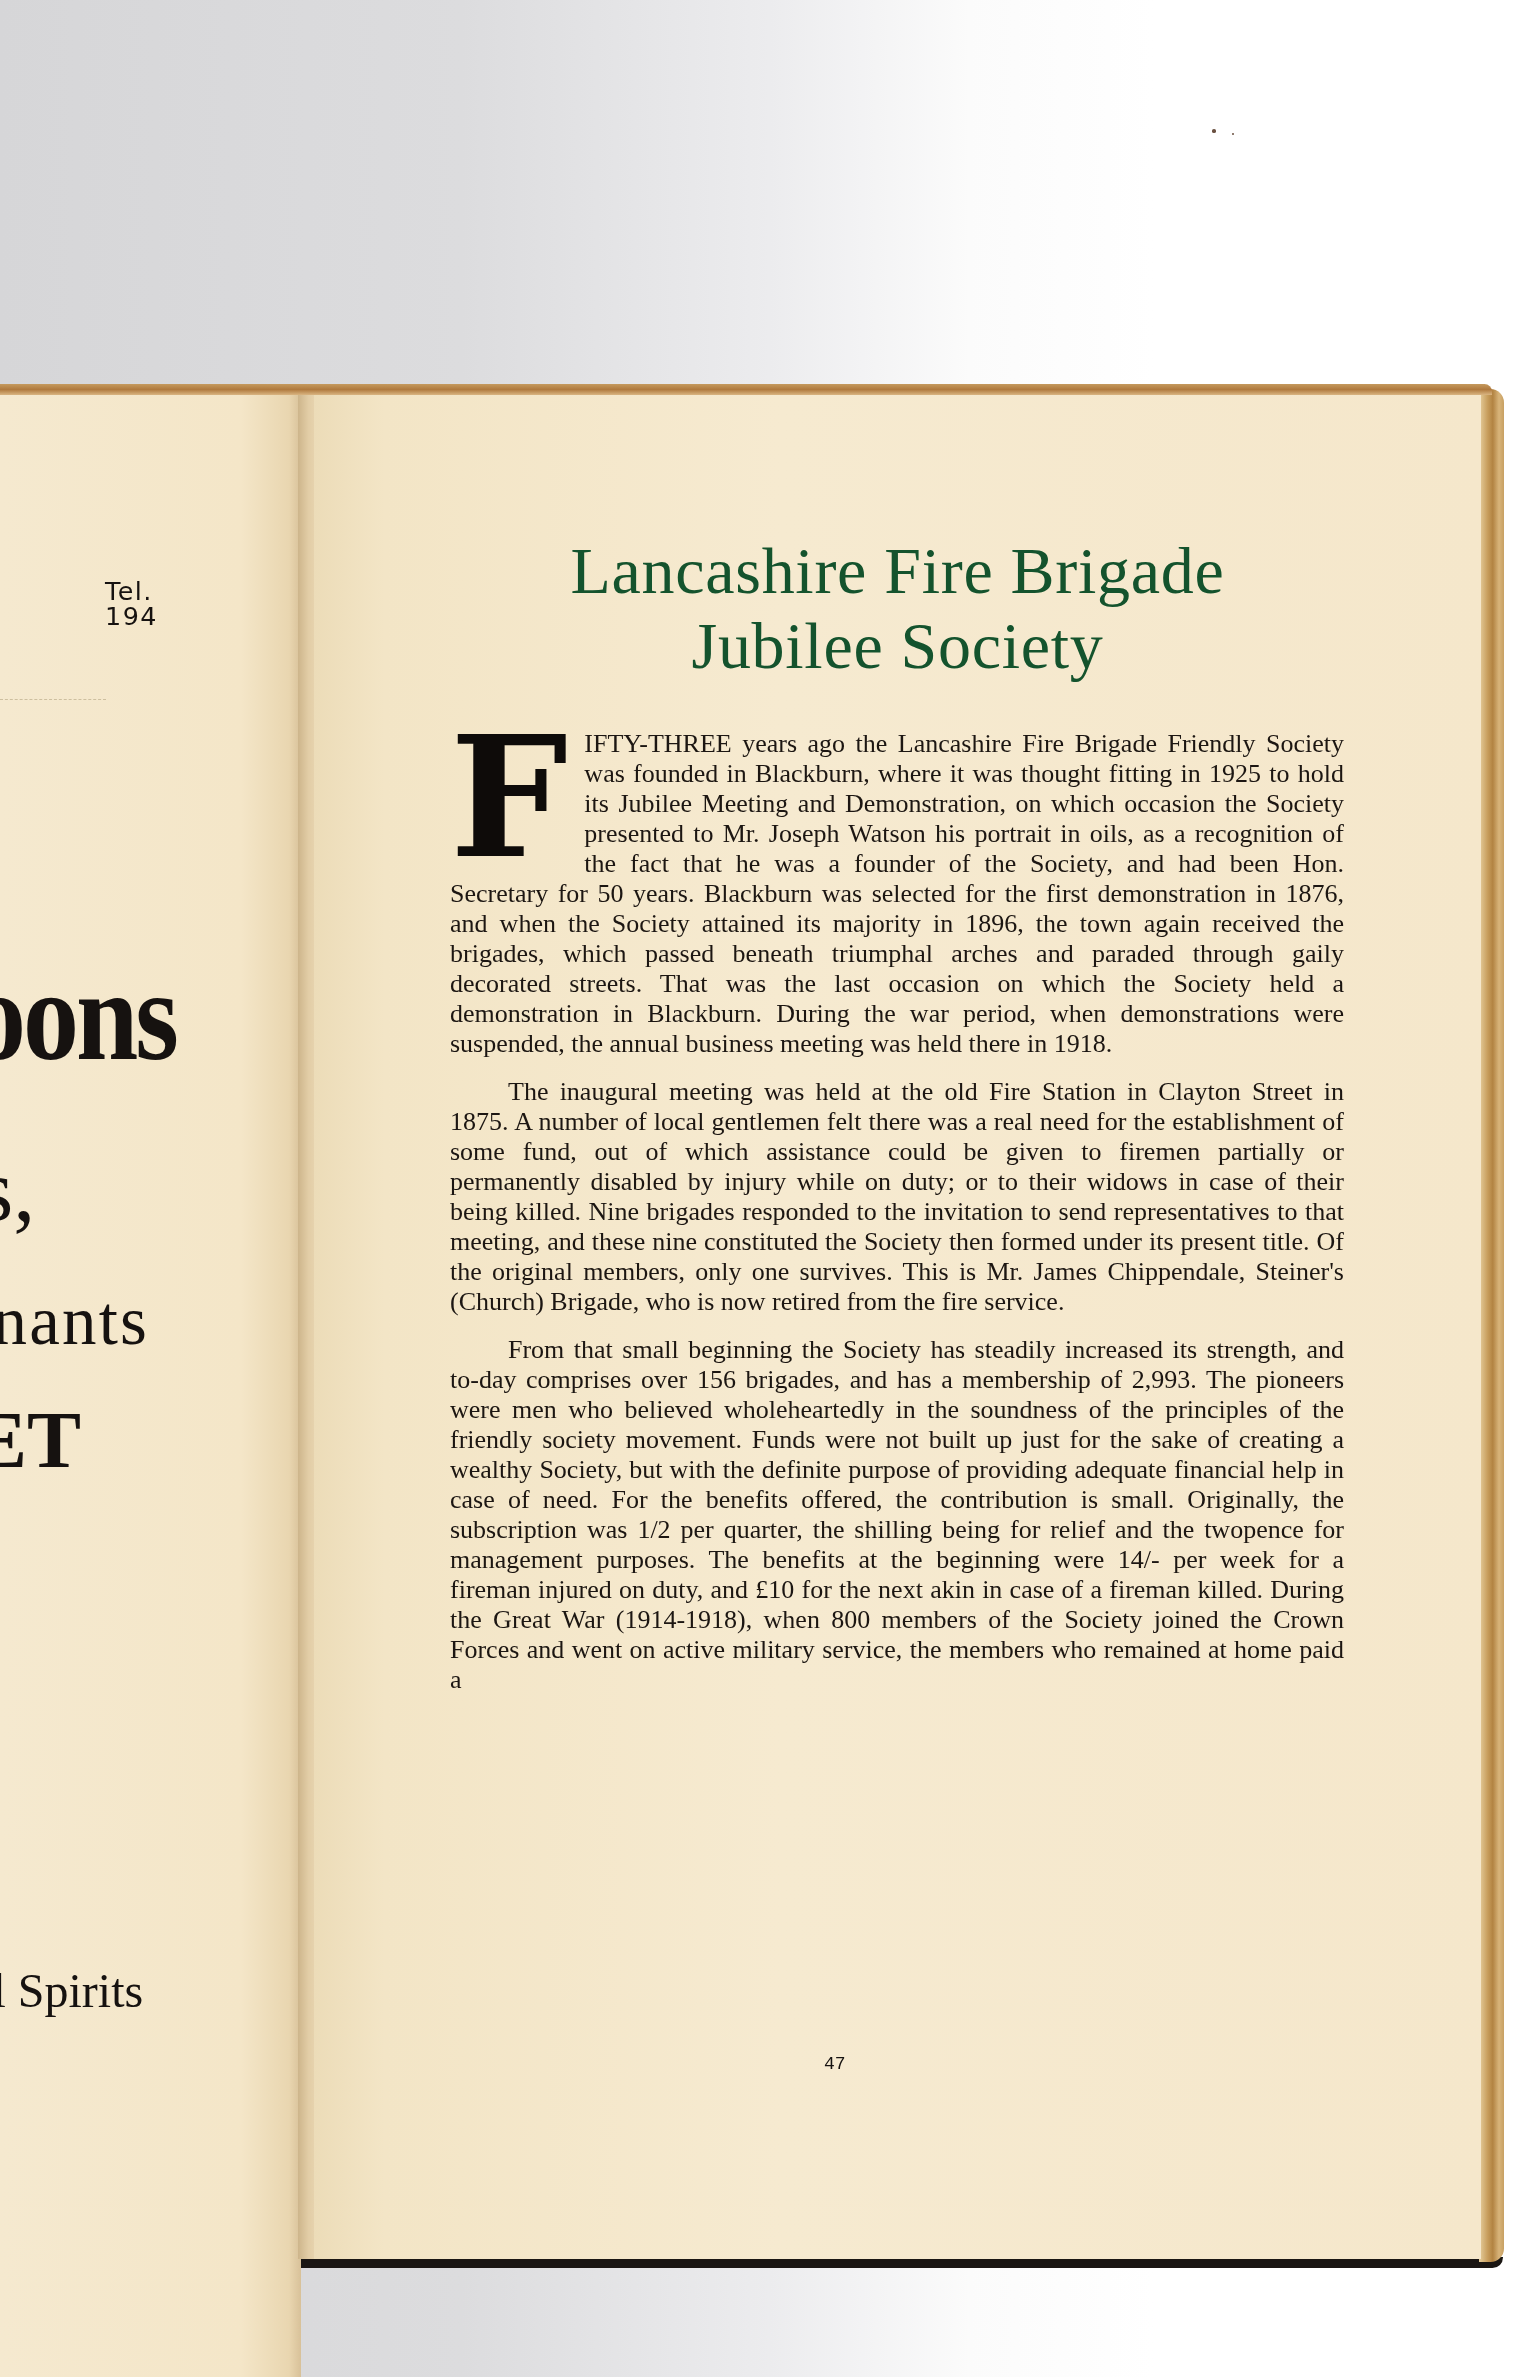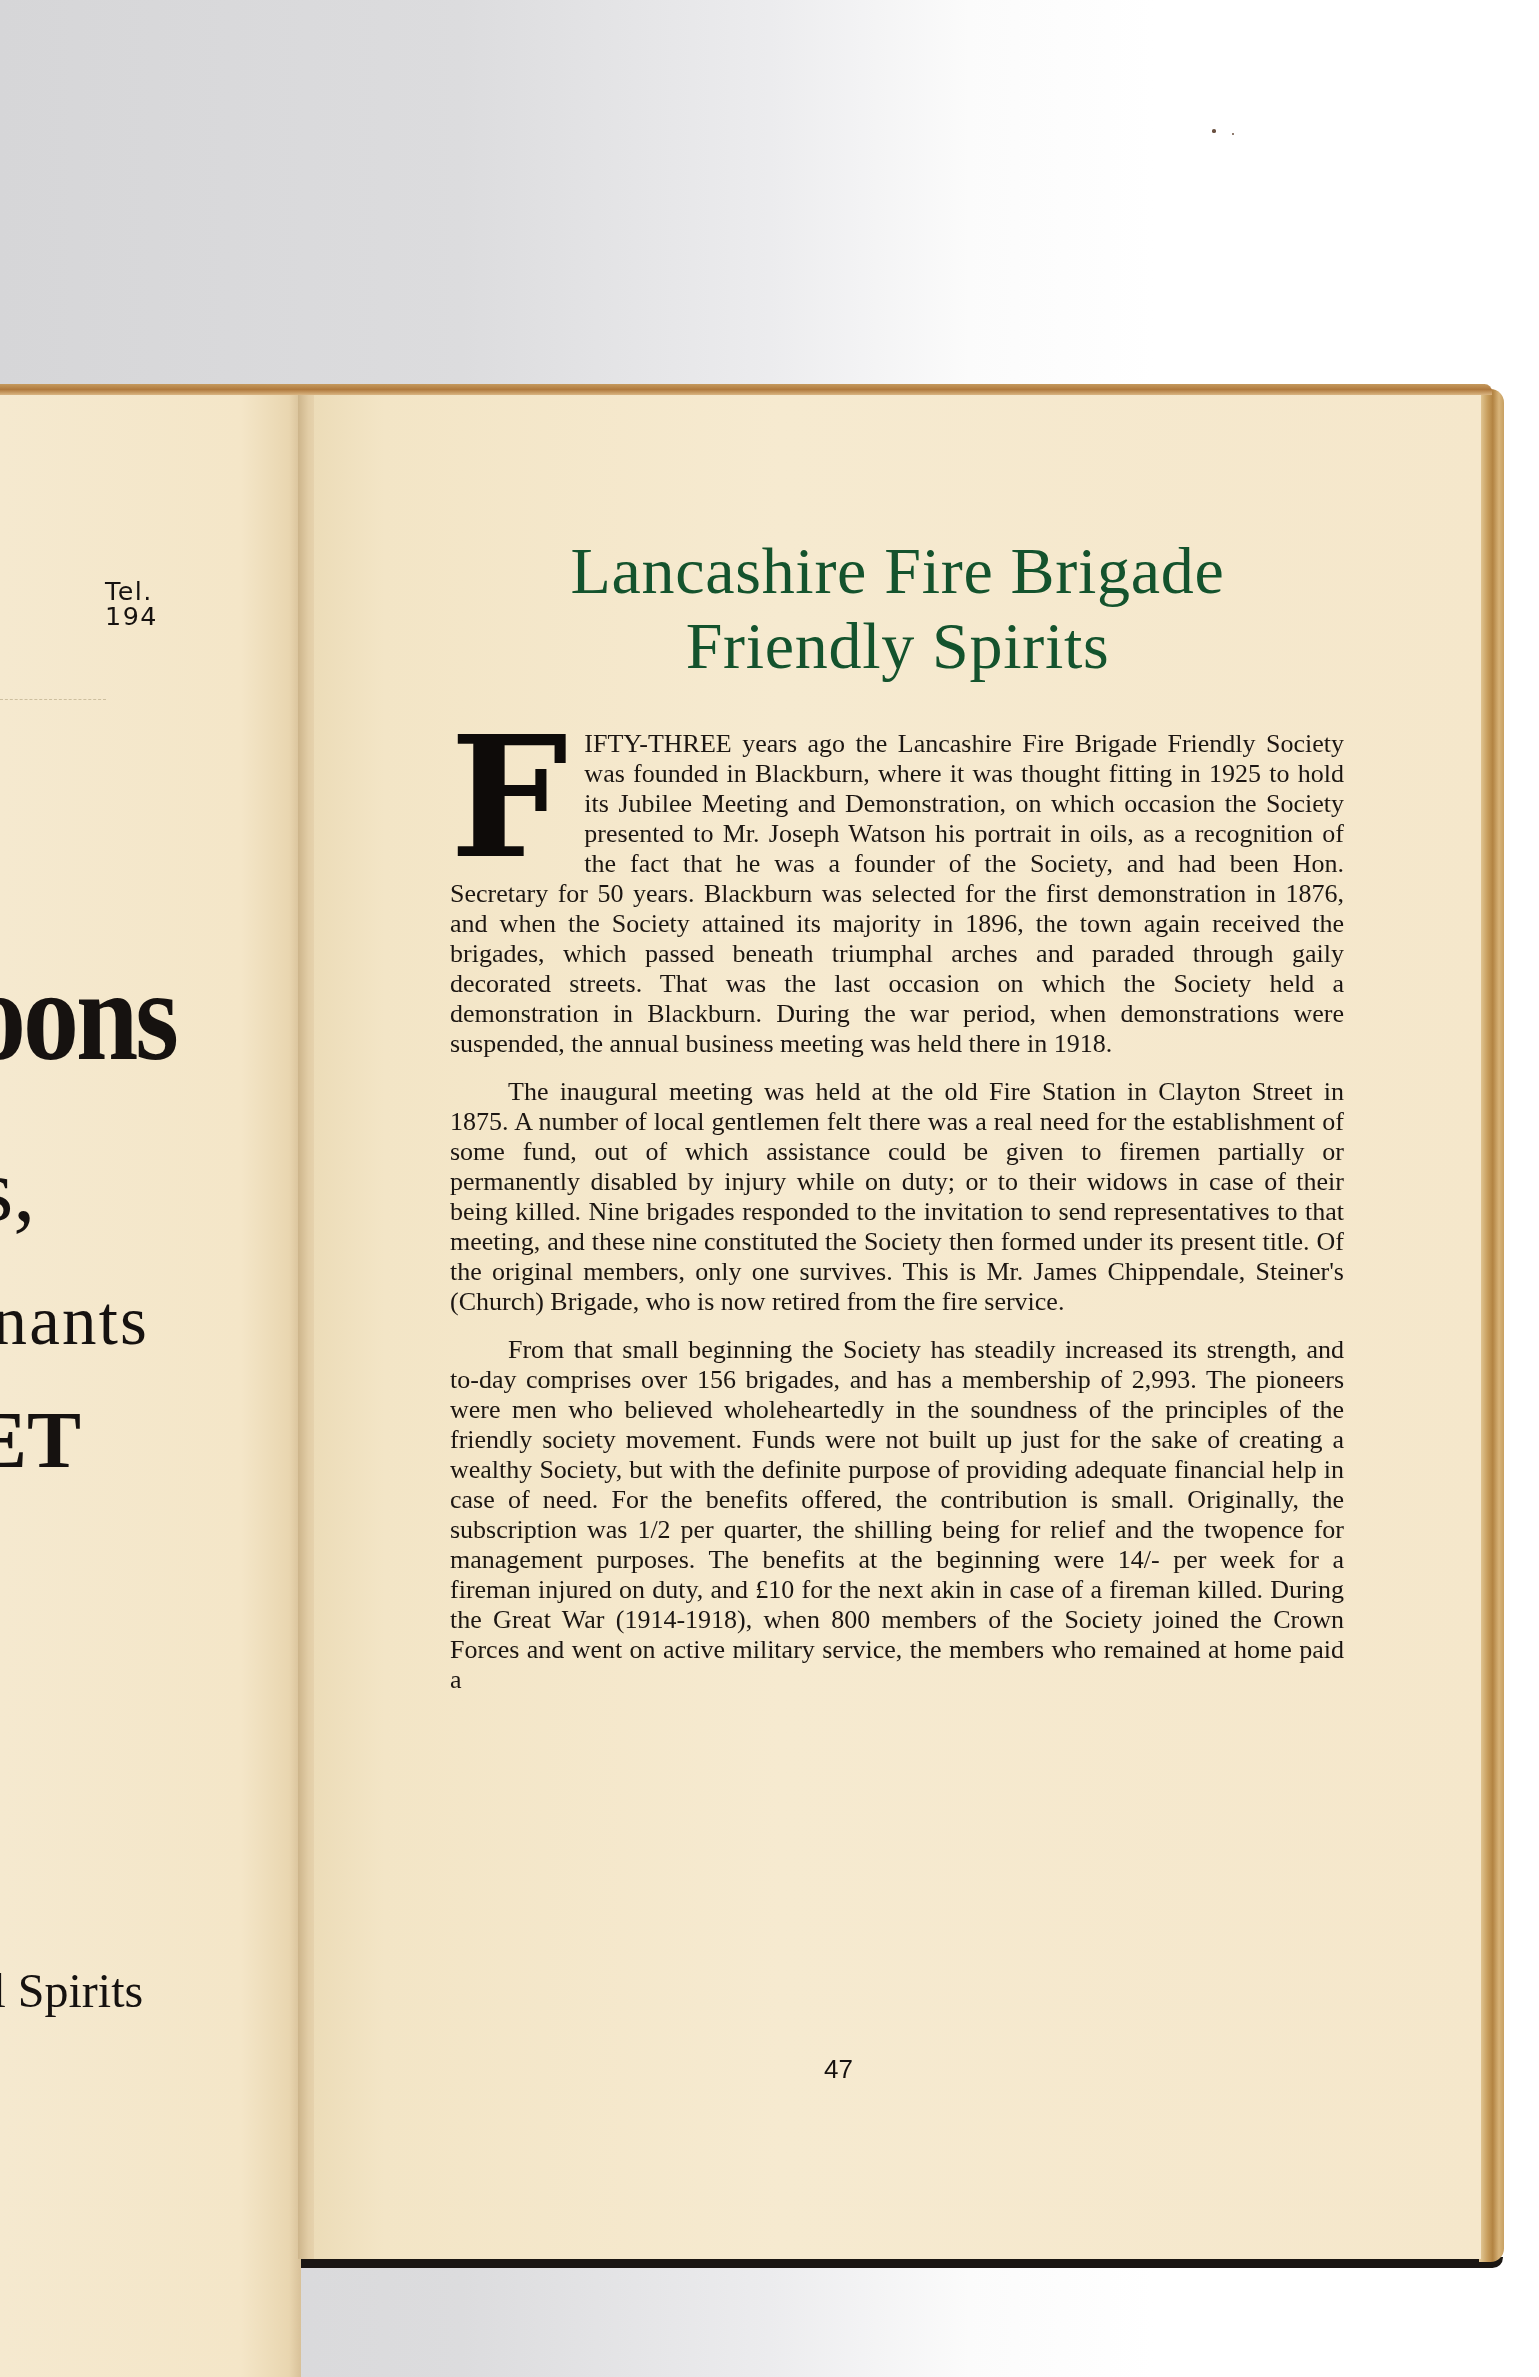--- a/index.html
+++ b/index.html
@@ -58,21 +58,21 @@
     font-family:"Liberation Serif", serif; font-size:26px; line-height:30px;
     text-align:justify; color:#1c1612;
   }
   .body-col p { margin:0 0 18px 0; text-indent:0; }
   .body-col p.indent { text-indent:58px; }
   .dropcap {
     float:left; font-size:166px; line-height:127px; height:127px;
     margin:4.5px 16.5px 0 0; font-family:"DejaVu Serif", serif; font-weight:bold; color:#0e0b09;
   }
   .page-number {
-    position:absolute; left:824px; top:2054px; font-size:26px; font-family:Liberation Sans, sans-serif;
+    position:absolute; left:824px; top:2054px; font-size:18px; font-family:Liberation Mono, monospace;
   }
   .speck { position:absolute; width:3.7px; height:3.7px; background:#6a5040; border-radius:50%; }
 </style>
 </head>
 <body>
 
 <div></div>
 
 <div class="book-shadow-bottom"></div>
 <div class="page-edges-right"></div>
@@ -88,21 +88,21 @@
   <div class="ad-big ad-ants">nants</div>
   <div class="ad-big ad-et">ET</div>
   <div class="ad-big ad-spirits">l Spirits</div>
 </div>
 
 <div class="gutter"></div>
 <div class="right-page"></div>
 <div class="book-top-edge"></div>
 
 <h1 class="title title-1" style="margin:0;font-weight:normal;">Lancashire Fire Brigade</h1>
-<h1 class="title title-2" style="margin:0;font-weight:normal;">Friendly Spirits</h1>
+<h1 class="title title-2" style="margin:0;font-weight:normal;">Jubilee Society</h1>
 
 <div class="body-col">
   <p><span class="dropcap">F</span><span>IFTY-THREE years ago the Lancashire Fire Brigade Friendly Society was founded in Blackburn, where it was thought fitting in 1925 to hold its Jubilee Meeting and Demonstration, on which occasion the Society presented to Mr. Joseph Watson his portrait in oils, as a recognition of the fact that he was a founder of the Society, and had been Hon. Secretary for 50 years. Blackburn was selected for the first demonstration in 1876, and when the Society attained its majority in 1896, the town again received the brigades, which passed beneath triumphal arches and paraded through gaily decorated streets. That was the last occasion on which the Society held a demonstration in Blackburn. During the war period, when demonstrations were suspended, the annual business meeting was held there in 1918.</span></p>
   <p class="indent">The inaugural meeting was held at the old Fire Station in Clayton Street in 1875. A number of local gentlemen felt there was a real need for the establishment of some fund, out of which assistance could be given to firemen partially or permanently disabled by injury while on duty; or to their widows in case of their being killed. Nine brigades responded to the invitation to send representatives to that meeting, and these nine constituted the Society then formed under its present title. Of the original members, only one survives. This is Mr. James Chippendale, Steiner's (Church) Brigade, who is now retired from the fire service.</p>
   <p class="indent">From that small beginning the Society has steadily increased its strength, and to-day comprises over 156 brigades, and has a membership of 2,993. The pioneers were men who believed wholeheartedly in the soundness of the principles of the friendly society movement. Funds were not built up just for the sake of creating a wealthy Society, but with the definite purpose of providing adequate financial help in case of need. For the benefits offered, the contribution is small. Originally, the subscription was 1/2 per quarter, the shilling being for relief and the twopence for management purposes. The benefits at the beginning were 14/- per week for a fireman injured on duty, and £10 for the next akin in case of a fireman killed. During the Great War (1914-1918), when 800 members of the Society joined the Crown Forces and went on active military service, the members who remained at home paid a</p>
 </div>
 
 <div class="page-number">47</div>
 
 <div class="speck" style="left:1212px;top:129px;"></div>

